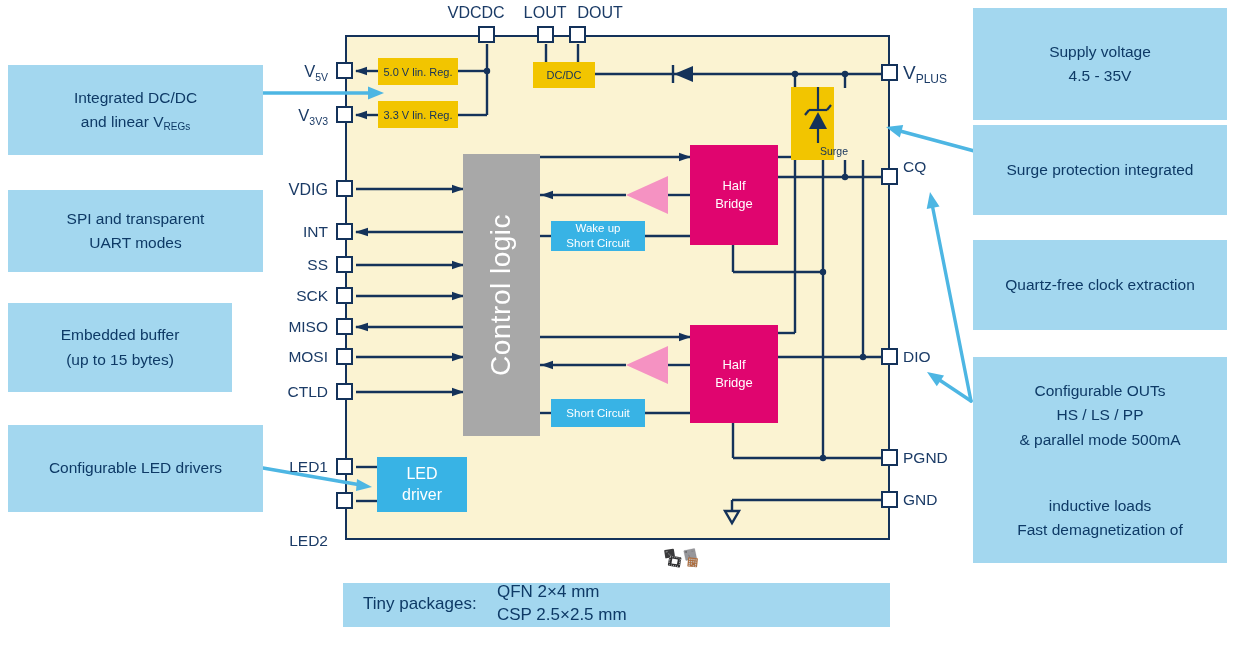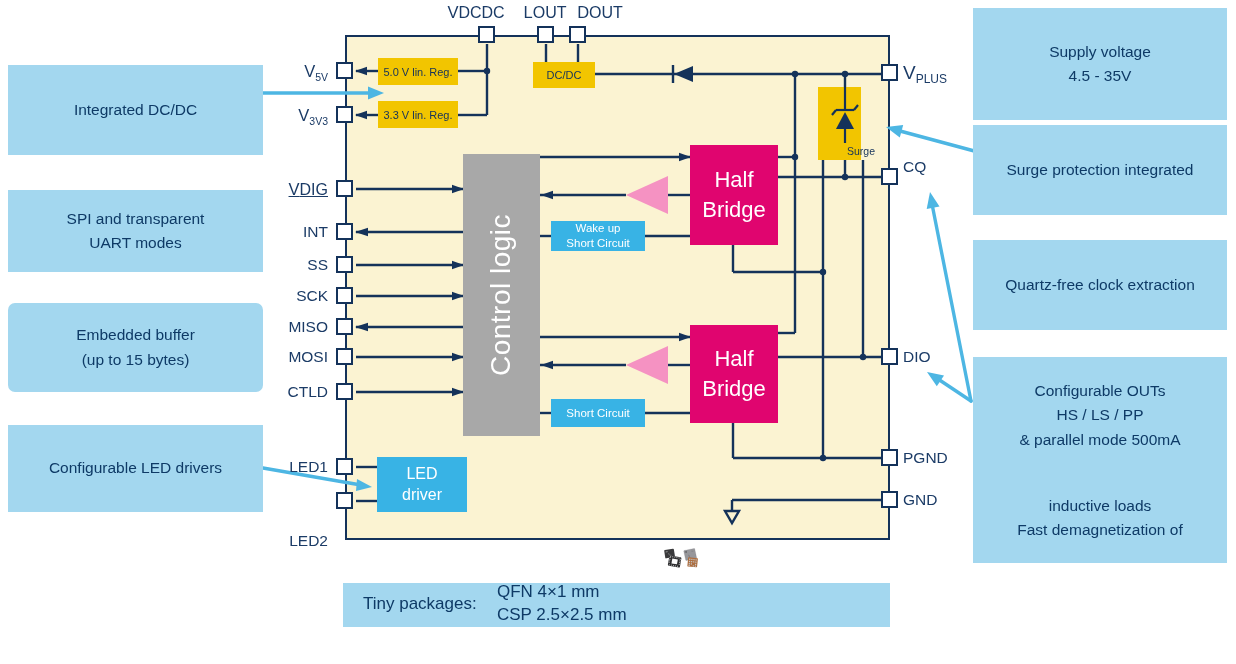--- a/index.html
+++ b/index.html
@@ -7,21 +7,21 @@
          font-family:"Liberation Sans",sans-serif;overflow:hidden;color:#14325A;}
   
   .chipbody{position:absolute;left:345px;top:35px;width:545px;height:505px;
             background:#FBF3D2;border:2.5px solid #14325A;box-sizing:border-box;z-index:0;}
   svg.layer{position:absolute;left:0;top:0;z-index:1;}
   
   .comp{position:absolute;display:flex;flex-direction:column;align-items:center;justify-content:center;
         text-align:center;box-sizing:border-box;z-index:2;}
   .yellow{background:#F2C500;color:#14325A;font-size:11px;}
   .cyanbox{background:#38B3E5;color:#ffffff;font-size:11.5px;line-height:1.3;}
-  .magenta{background:#E0056F;color:#ffffff;font-size:22px;line-height:1.35;}
+  .magenta{background:#E0056F;color:#ffffff;font-size:13px;line-height:1.35;}
   .grayctl{background:#A8A8A8;overflow:visible;}
   .rot{transform:rotate(-90deg);white-space:nowrap;color:#ffffff;font-size:28px;letter-spacing:.5px;}
   .ledbox{background:#38B3E5;color:#ffffff;font-size:16px;line-height:1.3;}
   .surgebox{background:#F2C500;color:#14325A;font-size:10.5px;justify-content:flex-end;padding-bottom:3px;}
   .surgebox svg{position:absolute;left:0;top:0;}
   .surgebox .slabel{position:relative;z-index:1;}
   
   .pin{position:absolute;width:13px;height:13px;background:#ffffff;border:2.4px solid #14325A;z-index:4;}
   
   .plabel{position:absolute;color:#1B3B66;font-size:15.5px;white-space:nowrap;z-index:3;line-height:22px;height:22px;}
@@ -176,21 +176,21 @@
     <span>Short Circuit</span>
   </div>
   <div class="comp magenta" style="left:690px;top:145px;width:88px;height:100px;">
     <span class="line">Half</span>
     <span class="line">Bridge</span>
   </div>
   <div class="comp magenta" style="left:690px;top:325px;width:88px;height:98px;">
     <span class="line">Half</span>
     <span class="line">Bridge</span>
   </div>
-  <div class="comp surgebox" style="left:818px;top:87px;width:40px;height:73px;padding-left:43px;">
+  <div class="comp surgebox" style="left:791px;top:87px;width:40px;height:73px;padding-left:43px;">
     <svg width="54" height="73" viewBox="0 0 54 73">
       <g stroke="#14325A" stroke-width="2.2" fill="none">
         <line x1="27" y1="0" x2="27" y2="23"></line>
         <line x1="18" y1="23" x2="36" y2="23"></line>
         <line x1="36" y1="23" x2="40" y2="18"></line>
         <line x1="18" y1="23" x2="14" y2="28"></line>
         <line x1="27" y1="42" x2="27" y2="56"></line>
       </g>
       <polygon points="27,25 18,42 36,42" fill="#14325A"></polygon>
     </svg>
@@ -218,21 +218,21 @@
   <div class="pin" style="left:569px;top:26px;"></div>
 
   <div class="pin" style="left:881px;top:64px;"></div>
   <div class="pin" style="left:881px;top:168px;"></div>
   <div class="pin" style="left:881px;top:348px;"></div>
   <div class="pin" style="left:881px;top:449px;"></div>
   <div class="pin" style="left:881px;top:491px;"></div>
 
   <div class="plabel l" style="top:60px;"><span class="main">V</span><span class="sub">5V</span></div>
   <div class="plabel l" style="top:104px;"><span class="main">V</span><span class="sub">3V3</span></div>
-  <div class="plabel l" style="top:178px;text-decoration:underline;"><span class="main">V</span><span class="sc">DIG</span></div>
+  <div class="plabel l" style="top:178px;"><span class="main">V</span><span class="sc">DIG</span></div>
   <div class="plabel l" style="top:221px;"><span>INT</span></div>
   <div class="plabel l" style="top:254px;"><span>SS</span></div>
   <div class="plabel l" style="top:285px;"><span>SCK</span></div>
   <div class="plabel l" style="top:316px;"><span>MISO</span></div>
   <div class="plabel l" style="top:346px;"><span>MOSI</span></div>
   <div class="plabel l" style="top:381px;"><span>CTLD</span></div>
   <div class="plabel l" style="top:456px;"><span>LED1</span></div>
   <div class="plabel l" style="top:490px;margin-top:40px;"><span>LED2</span></div>
 
   <div class="plabel t" style="left:421px;"><span class="main">V</span><span class="sc">DCDC</span></div>
@@ -240,26 +240,27 @@
   <div class="plabel t" style="left:545px;"><span class="main">D</span><span class="sc">OUT</span></div>
 
   <div class="plabel r" style="top:62px;"><span class="main" style="font-size:19px;">V</span><span class="sub" style="font-size:12px;">PLUS</span></div>
   <div class="plabel r" style="top:156px;"><span>CQ</span></div>
   <div class="plabel r" style="top:346px;"><span>DIO</span></div>
   <div class="plabel r" style="top:447px;"><span>PGND</span></div>
   <div class="plabel r" style="top:489px;"><span>GND</span></div>
 
   <div class="callout" style="left:8px;top:65px;width:255px;height:90px;">
     <span class="line">Integrated DC/DC</span>
+    <span class="line"><span>and linear V</span><span class="sub">REGs</span></span>
   </div>
   <div class="callout" style="left:8px;top:190px;width:255px;height:82px;">
     <span class="line">SPI and transparent</span>
     <span class="line">UART modes</span>
   </div>
-  <div class="callout" style="left:8px;top:303px;width:255px;height:89px;border-radius:7px;">
+  <div class="callout" style="left:8px;top:303px;width:224px;height:89px;">
     <span class="line">Embedded buffer</span>
     <span class="line">(up to 15 bytes)</span>
   </div>
   <div class="callout" style="left:8px;top:425px;width:255px;height:87px;">
     <span class="line">Configurable LED drivers</span>
   </div>
 
   <div class="callout" style="left:973px;top:8px;width:254px;height:112px;">
     <span class="line">Supply voltage</span>
     <span class="line">4.5 - 35V</span>
@@ -276,21 +277,21 @@
     <span class="line">&amp; parallel mode 500mA</span>
   </div>
   <div class="callout" style="left:973px;top:473px;width:254px;height:90px;">
     <span class="line">inductive loads</span>
     <span class="line">Fast demagnetization of</span>
   </div>
 
   <div class="banner"></div>
   <div class="ftext" style="left:363px;top:594px;">Tiny packages:</div>
   <div class="ftext" style="left:497px;top:581px;line-height:22.5px;">
-    <span class="line">QFN 4×1 mm</span>
+    <span class="line">QFN 2×4 mm</span>
     <span class="line">CSP 2.5×2.5 mm</span>
   </div>
 
   <svg class="chips" width="240" height="116" viewBox="615 548 855 664">
     <svg x="615" y="548" width="240" height="116" viewBox="615 548 240 116">
 
       <g transform="rotate(-9 668 580)">
         <rect x="640" y="556" width="56" height="48" rx="5" fill="#39393B"></rect>
         <text x="647" y="570" font-size="9" font-style="italic" fill="#E8E8E8">ST</text>
         <text x="660" y="592" font-size="9" fill="#DDDDDD" transform="rotate(52 672 584)">L6364</text>

